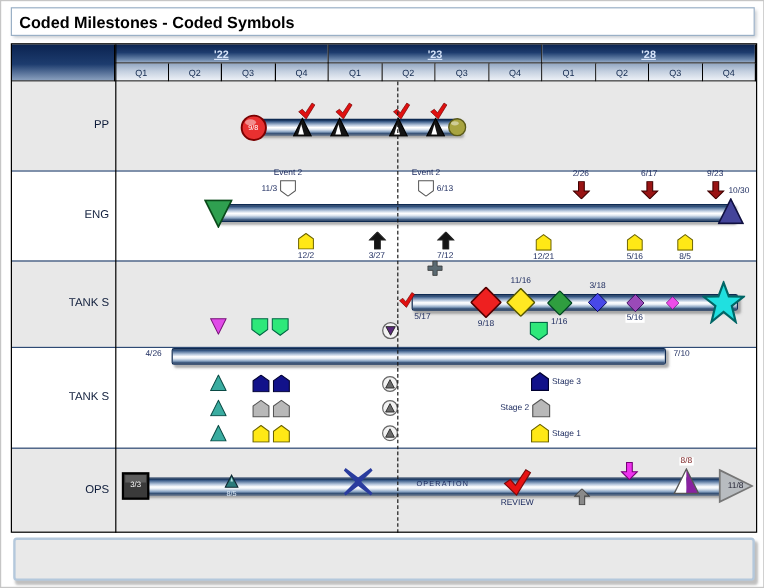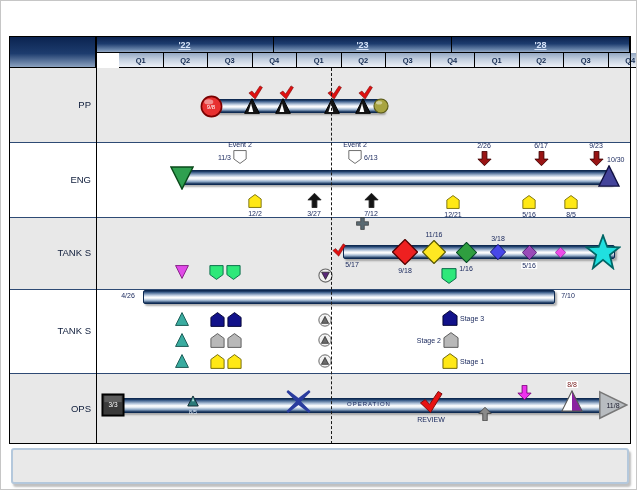--- a/index.html
+++ b/index.html
@@ -6,41 +6,44 @@
   #app{position:relative;width:637px;height:490px;background:#fff;border:1px solid #c6c6c6;box-sizing:border-box;overflow:hidden;}
   .titlebar{position:absolute;left:8px;top:5px;width:620px;height:24px;background:#fff;border:1px solid #9ab0c6;
     box-shadow:2px 2px 3px rgba(140,150,160,.55);display:flex;align-items:center;padding-left:6px;box-sizing:border-box;}
   .titlebar span{font-size:13.5px;font-weight:bold;color:#000;}
   .grid-border{position:absolute;left:8px;top:35px;width:622px;height:408px;border:1px solid #000;box-sizing:border-box;z-index:8;pointer-events:none;}
   .hcell{position:absolute;box-sizing:border-box;display:flex;align-items:center;justify-content:center;
     border-right:1px solid #000;border-bottom:1px solid #000;}
   .ycell{background:linear-gradient(180deg,#0b2350 0%,#1d3c6e 45%,#6c88ad 85%,#97abc6 100%);
     color:#d6e4fa;font-size:9px;font-weight:bold;text-decoration:underline;}
   .qcell{background:linear-gradient(180deg,#93a7c2 0%,#c3cfdf 45%,#edf1f7 100%);
-    color:#12294f;font-size:7.5px;font-weight:bold;margin-left:23px;}
+    color:#12294f;font-size:7.5px;font-weight:normal;}
   .corner{background:linear-gradient(180deg,#0b2350 0%,#1d3c6e 55%,#8ba1bf 100%);border-right:1px solid #000;border-bottom:1px solid #000;}
   .stripe{position:absolute;left:9px;width:620px;}
   .rowline{position:absolute;left:9px;width:620px;height:0;border-top:1px solid #2e4a74;z-index:2;}
   .vsep{position:absolute;width:0;border-left:1px solid #000;z-index:3;}
   .rlabel{position:absolute;width:80px;text-align:right;font-size:9.5px;color:#0e1c3a;z-index:3;}
   .bar{position:absolute;border-radius:2px;border:1px solid #0e2a52;box-sizing:border-box;z-index:4;
     background:linear-gradient(180deg,#0e2a52 0%,#41628e 12%,#b9c9de 36%,#ffffff 52%,#e7edf4 64%,#8ca6c4 82%,#0e2a52 100%);
     box-shadow:2px 2px 2px rgba(110,110,110,.55);}
   .sym{position:absolute;z-index:5;}
   .sym svg{display:block;width:100%;height:100%;}
   .slb{position:absolute;font-size:7px;color:#16255a;white-space:nowrap;line-height:1;z-index:6;}
   .slb.boxed{background:#fff;padding:0 1px;}
   .statusline{position:absolute;width:0;border-left:1px dashed #1a1a1a;z-index:7;}
   .footer{position:absolute;left:10px;top:447px;width:618px;height:36px;background:#e9e9e9;
     border:2px solid #b4c8dc;border-radius:3px;box-sizing:border-box;box-shadow:2px 3px 2px rgba(130,130,130,.5);}
 </style>
 </head>
 <body>
 
 <div id="app">
+  <div class="titlebar">
+    <span>Coded Milestones - Coded Symbols</span>
+  </div>
   <div id="stage">
       <div class="hcell corner" style="left: 9px; top: 36px; width: 86px; height: 31px;"></div>
       <div class="hcell ycell" style="left: 95px; top: 36px; width: 178px; height: 16px;">'22</div>
       <div class="hcell ycell" style="left: 273px; top: 36px; width: 178px; height: 16px; text-align: center;">'23</div>
       <div class="hcell ycell" style="left: 451px; top: 36px; width: 178px; height: 16px;">'28</div>
       <div class="hcell qcell" style="left: 95px; top: 52px; width: 44.5px; height: 15px;">Q1</div>
       <div class="hcell qcell" style="left: 139.5px; top: 52px; width: 44.5px; height: 15px;">Q2</div>
       <div class="hcell qcell" style="left: 184px; top: 52px; width: 44.5px; height: 15px;">Q3</div>
       <div class="hcell qcell" style="left: 228.5px; top: 52px; width: 44.5px; height: 15px;">Q4</div>
       <div class="hcell qcell" style="left: 273px; top: 52px; width: 44.5px; height: 15px;">Q1</div>

